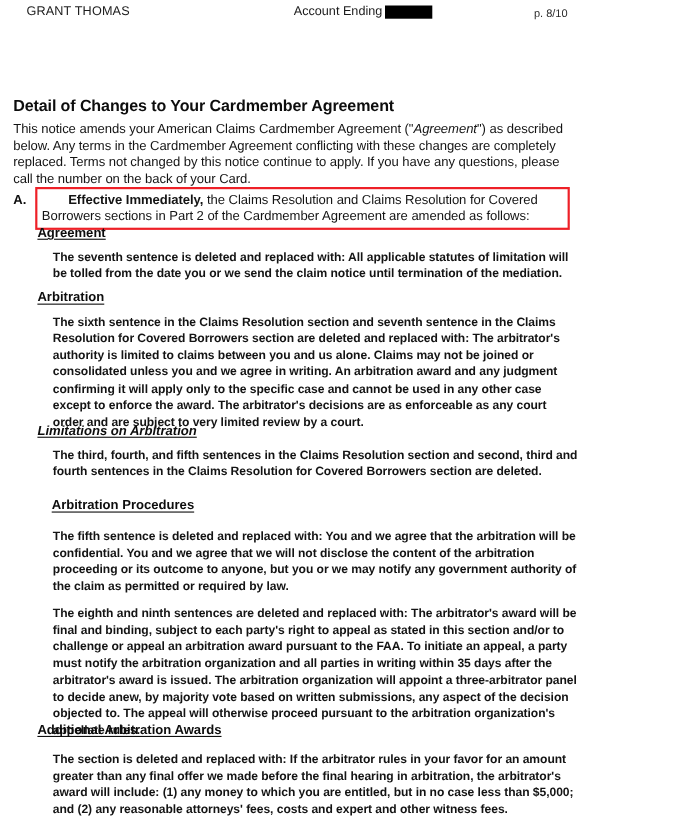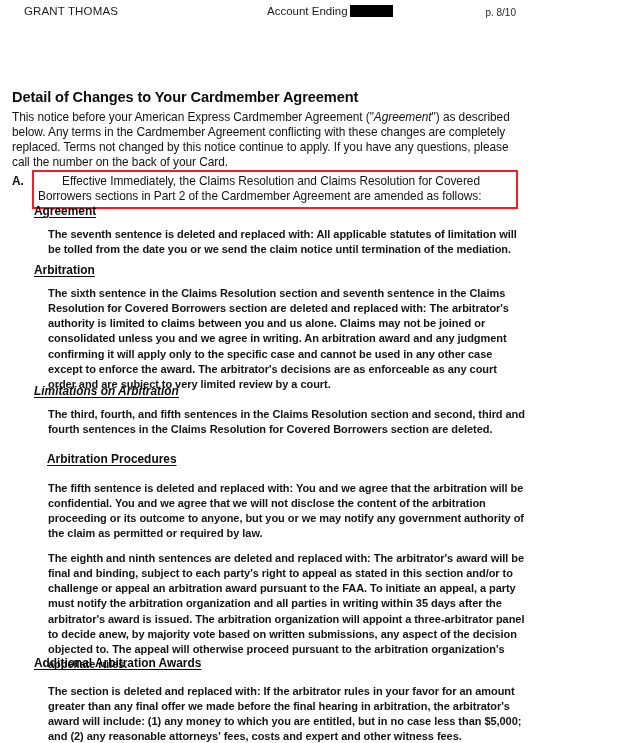--- a/index.html
+++ b/index.html
@@ -125,21 +125,21 @@
     border: 2px solid #ee2027;
     padding: 2px 3px 3px 4px;
     background: #ffffff;
   }
   .callout-text {
     font-size: 11.9px;
     line-height: 15.2px;
     color: #141414;
     letter-spacing: -0.05px;
   }
-  .callout-text b { font-weight: normal; padding-left: 24px; }
+  .callout-text b { font-weight: bold; padding-left: 24px; }
 
   
   .section-head {
     position: absolute;
     left: 34px;
     font-size: 11.9px;
     font-weight: bold;
     color: #0d0d0d;
     text-decoration: underline;
     text-underline-offset: 2px;
@@ -187,21 +187,21 @@
       <span class="hdr-redaction"></span>
     </div>
 
     <div class="hdr-page">p. 8/10</div>
   </div>
 
   <div class="doc-body">
 
     <div class="title">Detail of Changes to Your Cardmember Agreement</div>
 
-    <div class="intro"><span>This notice before your American Express Cardmember Agreement ("</span><i>Agreement</i><span>") as described below. Any terms in the Cardmember Agreement conflicting with these changes are completely replaced. Terms not changed by this notice continue to apply. If you have any questions, please call the number on the back of your Card.</span></div>
+    <div class="intro"><span>This notice amends your American Claims Cardmember Agreement ("</span><i>Agreement</i><span>") as described below. Any terms in the Cardmember Agreement conflicting with these changes are completely replaced. Terms not changed by this notice continue to apply. If you have any questions, please call the number on the back of your Card.</span></div>
 
     <div class="item">
       <div class="item-marker">A.</div>
 
       <div class="callout" style="border-color: rgb(238, 32, 39);">
         <div class="callout-text"><b>Effective Immediately,</b><span> the Claims Resolution and Claims Resolution for Covered Borrowers sections in Part 2 of the Cardmember Agreement are amended as follows:</span></div>
       </div>
     </div>
 
     <div class="section-head p-mediation-head">Agreement</div>

